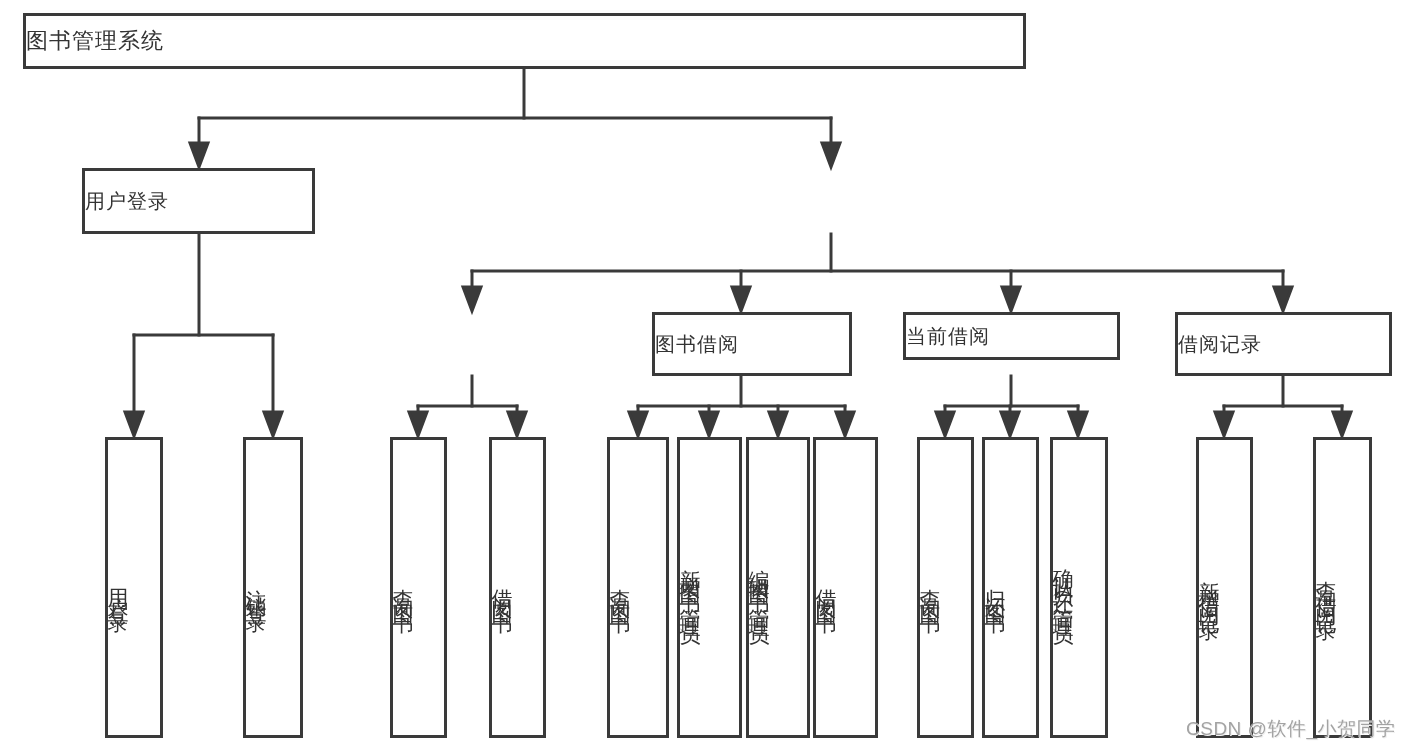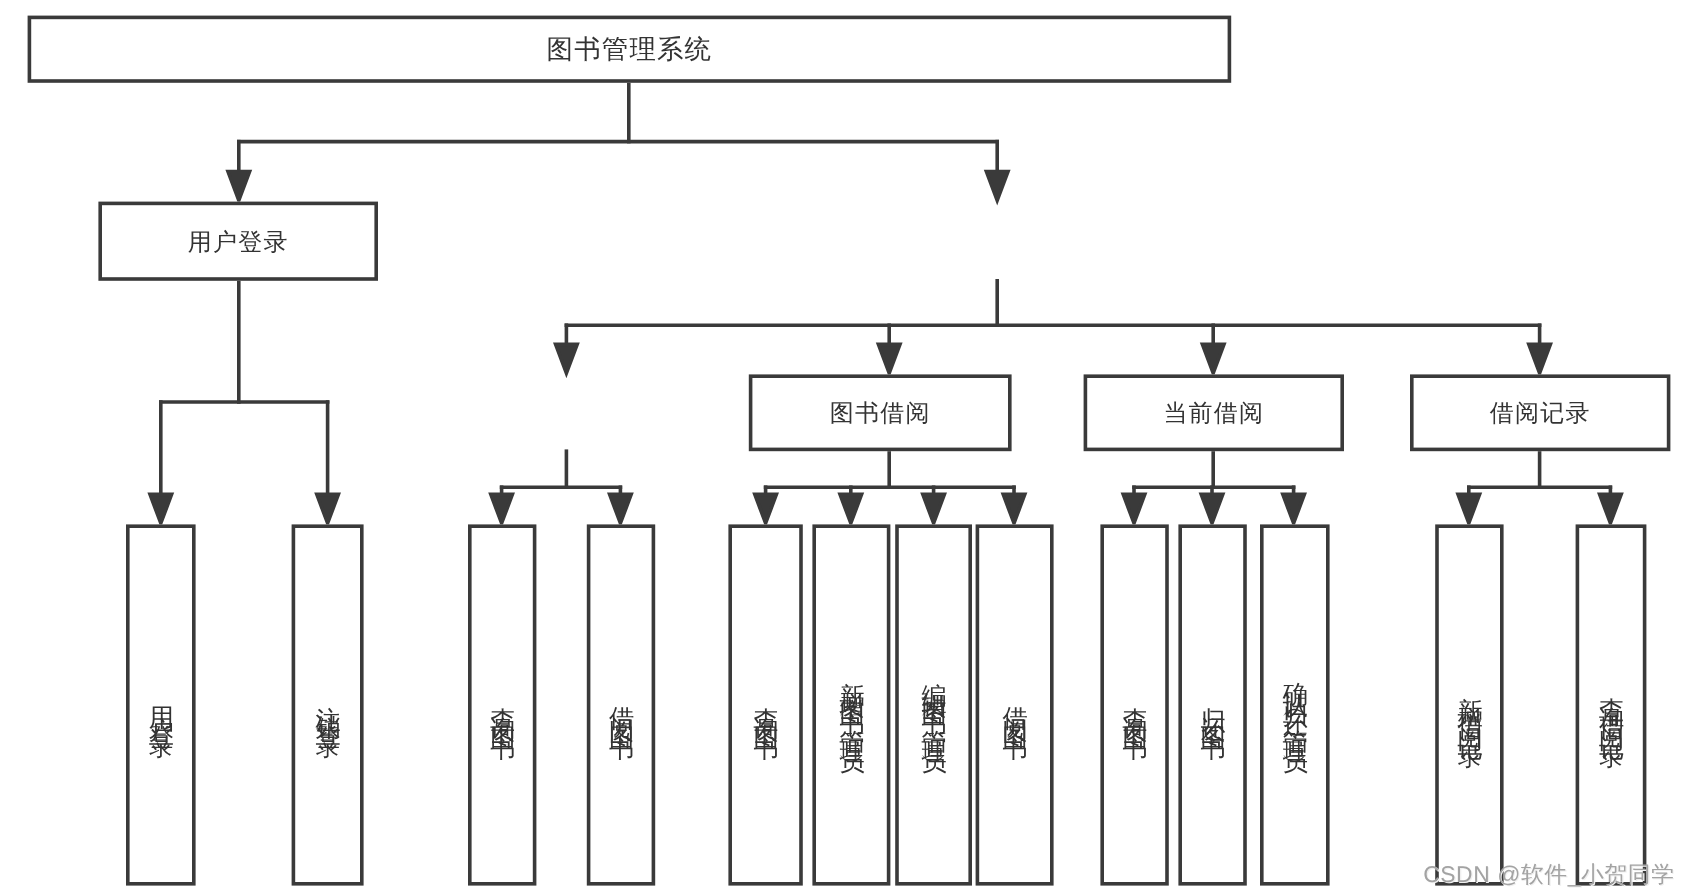--- a/index.html
+++ b/index.html
@@ -5,21 +5,21 @@
   html,body{margin:0;padding:0;}
   body{
     width:1405px;height:747px;position:relative;background:#ffffff;
     font-family:"Liberation Sans","DejaVu Sans",sans-serif;
     overflow:hidden;
   }
   #canvas{position:absolute;inset:0;width:1405px;height:747px;}
   svg.connectors{position:absolute;left:0;top:0;z-index:1;pointer-events:none;}
   .node{
     position:absolute;box-sizing:border-box;background:#ffffff;
-    border:3px solid #3a3a3a;display:flex;align-items:center;justify-content:center;
+    border:3px solid #3a3a3a;display:flex;align-items:center;justify-content:flex-start;
     color:#333333;z-index:2;
   }
   .node.h span{font-size:20px;letter-spacing:1px;white-space:nowrap;}
   .node.h.root span{font-size:22px;}
   .node.v span{
     writing-mode:vertical-rl;text-orientation:mixed;
     font-size:21px;letter-spacing:8px;line-height:1;white-space:nowrap;
   }
   .watermark{
     position:absolute;left:1186px;top:716px;z-index:5;
@@ -112,24 +112,24 @@
   </svg>
 
   <div class="node h root" style="left:23px;top:13px;width:1003px;height:56px">
     <span>图书管理系统</span>
   </div>
 
   <div class="node h" style="left:82px;top:168px;width:233px;height:66px">
     <span>用户登录</span>
   </div>
 
-  <div class="node h" style="left:624px;top:312px;width:219px;height:64px">
+  <div class="node h" style="left:652px;top:312px;width:200px;height:64px">
     <span>图书借阅</span>
   </div>
-  <div class="node h" style="left:903px;top:312px;width:217px;height:64px">
+  <div class="node h" style="left:903px;top:312px;width:217px;height:48px">
     <span>当前借阅</span>
   </div>
   <div class="node h" style="left:1175px;top:312px;width:217px;height:64px">
     <span>借阅记录</span>
   </div>
 
   <div class="node v" style="left:105px;top:437px;width:58px;height:301px">
     <span>用户登录</span>
   </div>
   <div class="node v" style="left:243px;top:437px;width:60px;height:301px">

